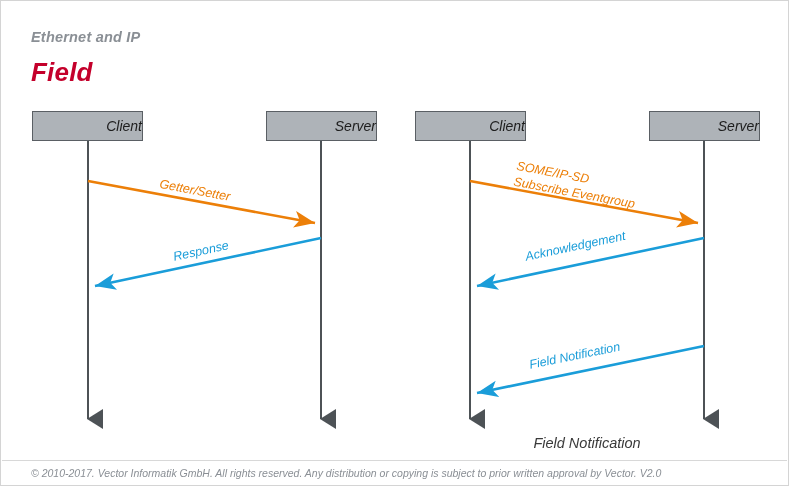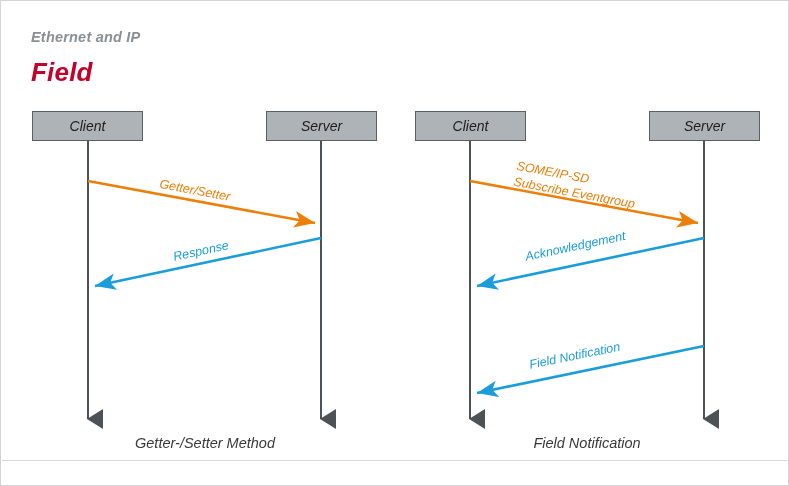--- a/index.html
+++ b/index.html
@@ -46,21 +46,21 @@
     height: 486px;
   }
   .node-box {
     position: absolute;
     box-sizing: border-box;
     background: #aeb3b8;
     border: 1px solid #5a5f64;
     height: 30px;
     display: flex;
     align-items: center;
-    justify-content: center;
+    justify-content: flex-end;
     font-size: 14px;
     color: #1d1d1d;
   }
   .caption {
     position: absolute;
     font-size: 14.5px;
     color: #3a3a3a;
     text-align: center;
     white-space: nowrap;
   }
@@ -150,18 +150,18 @@
   <div class="msg-label orange" style="left:160px; top:176px; transform: rotate(10.5deg);">Getter/Setter</div>
   <div class="msg-label blue" style="left:171px; top:249px; transform: rotate(-12deg);">Response</div>
 
   <div class="msg-label orange" style="left:517px; top:158px; transform: rotate(10.5deg); line-height:1.25;">
     <span>SOME/IP-SD</span>
     <span class="line2">Subscribe Eventgroup</span>
   </div>
   <div class="msg-label blue" style="left:523px; top:249px; transform: rotate(-12deg);">Acknowledgement</div>
   <div class="msg-label blue" style="left:527px; top:357px; transform: rotate(-11.5deg);">Field Notification</div>
 
-  <div class="caption" style="left:83px; top:434px; width:242px;">Getter-/Setter Method</div>
   <div class="caption" style="left:465px; top:434px; width:242px;">Field Notification</div>
 
   <div class="footer-rule"></div>
+  <div class="footer-text">© 2010-2017. Vector Informatik GmbH. All rights reserved. Any distribution or copying is subject to prior written approval by Vector. V2.0</div>
 
 </div>
 
 </body></html>

